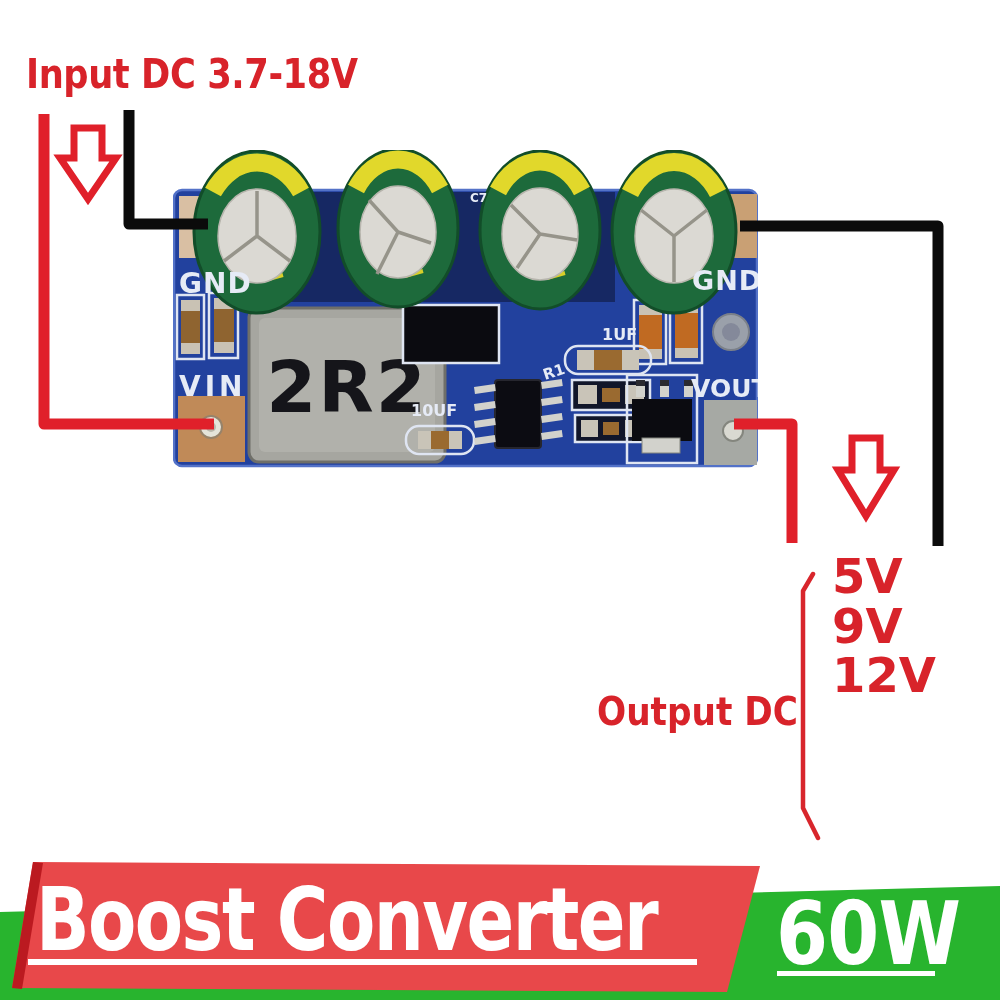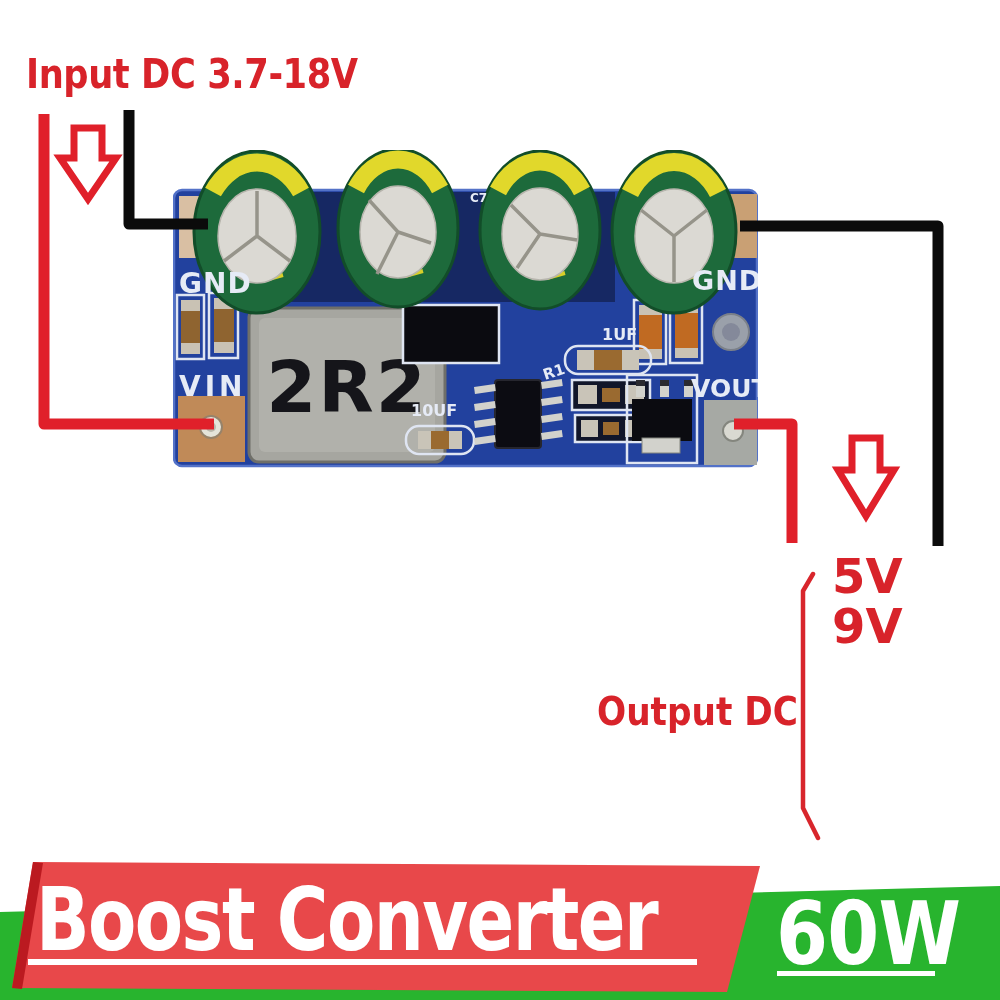--- a/index.html
+++ b/index.html
@@ -205,20 +205,21 @@
     <polygon class="arrow" points="74,128 102,128 102,158 116,158 88,199 60,158 74,158"></polygon>
     <polygon class="arrow" points="852,438 880,438 880,470 894,470 866,516 838,470 852,470"></polygon>
     <path class="brace" d="M 813 574 L 803 591 L 803 808 L 818 838"></path>
   </svg>
 
   <div id="output-label" class="abs red-label">Output DC</div>
 
   <div id="voltage-list" class="abs">
     <span class="volt">5V</span>
     <span class="volt">9V</span>
+    <span class="volt">12V</span>
   </div>
 
   <svg id="banner-wrap" class="abs" viewBox="0 0 1000 148">
     <polygon points="0,60 1000,34 1000,148 0,148" fill="#28b42e"></polygon>
     <polygon points="33,10 760,14 727,140 12,136" fill="#e8484a"></polygon>
     <polygon points="33,10 43,11 22,137 12,136" fill="#bb1a20"></polygon>
   </svg>
   <div id="banner-title" class="abs">Boost Converter</div>
   <div id="banner-title-underline" class="abs"></div>
   <div id="banner-power" class="abs">60W</div>

